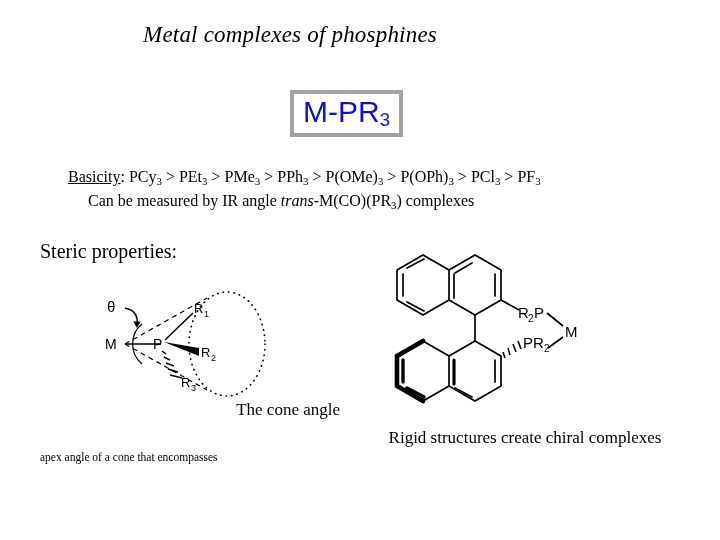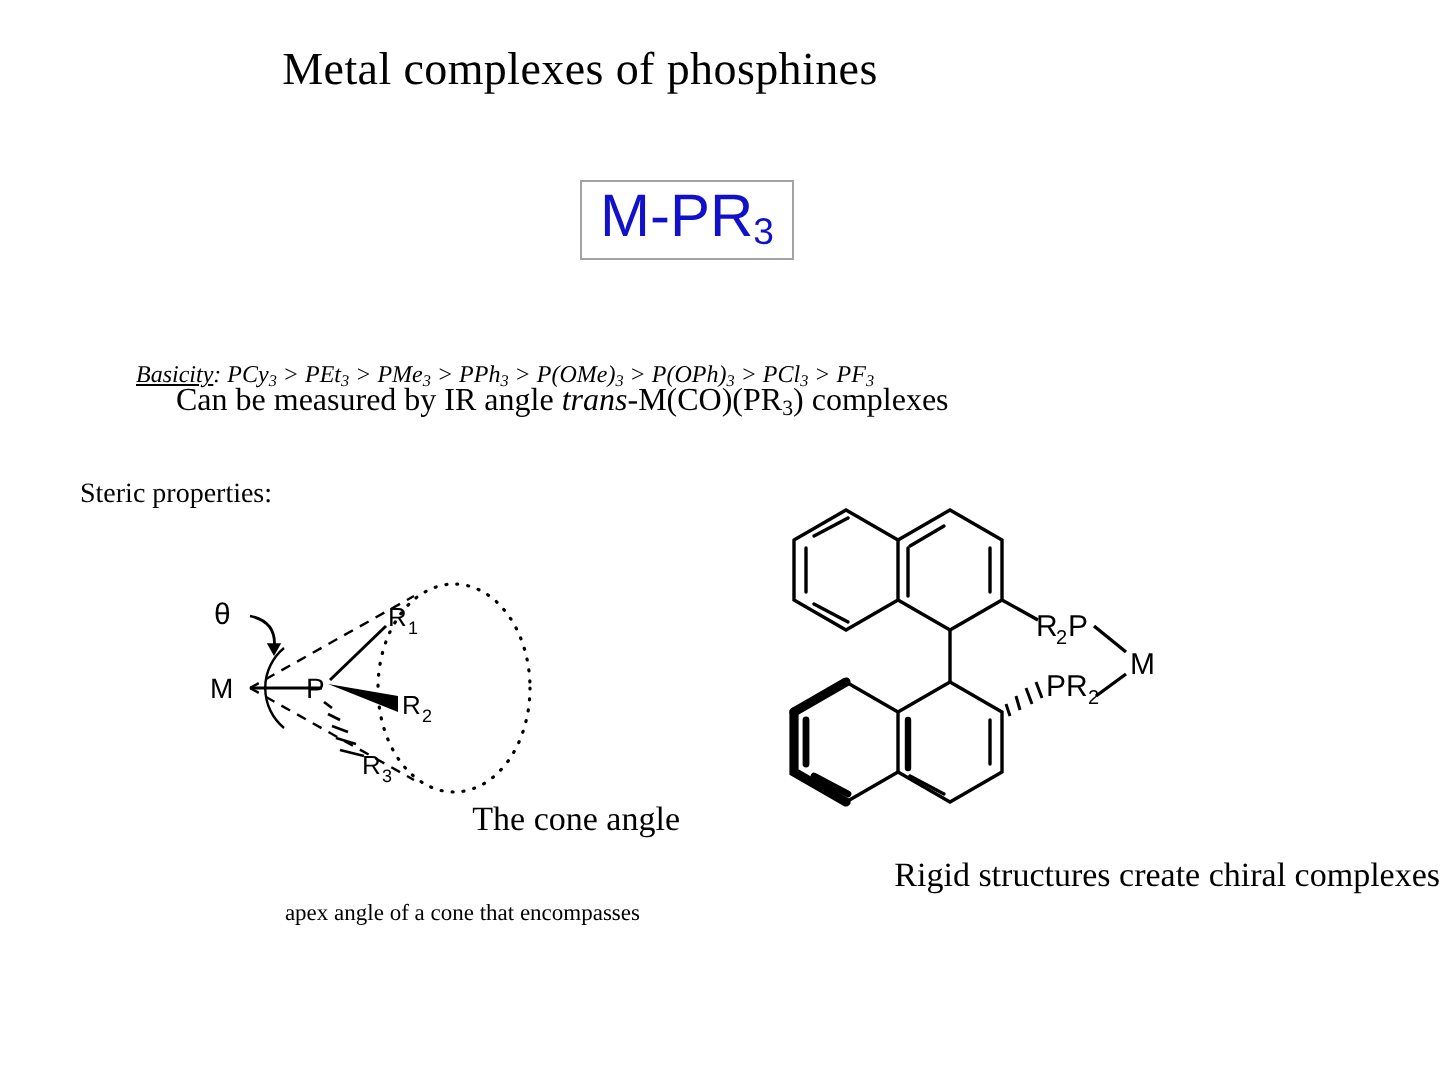--- a/index.html
+++ b/index.html
@@ -16,71 +16,71 @@
     color: #000000;
   }
 
   
   #slide-title {
     position: absolute;
     top: 22px;
     left: 0;
     width: 580px;
     text-align: center;
+    font-style: italic;
     font-size: 23px;
     letter-spacing: 0.2px;
   }
 
   
   #formula-box {
     position: absolute;
     left: 290px;
     top: 90px;
     padding: 2px 9px 3px 9px;
-    border: 1px solid #a3a3a3;
+    border: 4px solid #a3a3a3;
     color: #1111cc;
     font-family: "Liberation Sans", "DejaVu Sans", sans-serif;
     font-size: 30px;
     line-height: 1.05;
     white-space: nowrap;
   }
   #formula-box sub {
     font-size: 0.62em;
     vertical-align: -0.22em;
   }
 
   
   #basicity-line {
     position: absolute;
     left: 68px;
-    top: 180px;
-    font-size: 12px;
-    white-space: nowrap;
-    font-style: italic;
+    top: 168px;
+    font-size: 16px;
+    white-space: nowrap;
   }
   #basicity-label { text-decoration: underline; }
   #basicity-line sub, #ir-line sub {
     font-size: 0.68em;
     vertical-align: -0.25em;
   }
   #ir-line {
     position: absolute;
     left: 88px;
     top: 192px;
     font-size: 16px;
     white-space: nowrap;
   }
   #ir-line .ital { font-style: italic; }
 
   
   #steric-heading {
     position: absolute;
     left: 40px;
     top: 240px;
-    font-size: 14px;
+    font-size: 20px;
     white-space: nowrap;
   }
 
   
   #cone-figure {
     position: absolute;
     left: 95px;
     top: 288px;
     width: 210px;
     height: 115px;
@@ -91,39 +91,39 @@
     top: 400px;
     width: 280px;
     text-align: right;
     font-size: 17px;
   }
   #cone-note {
     position: absolute;
     left: 40px;
     top: 449px;
     width: 280px;
-    text-align: right;
+    text-align: left;
     font-size: 11.5px;
     line-height: 1.45;
   }
 
   
   #binap-figure {
     position: absolute;
     left: 385px;
     top: 238px;
     width: 205px;
     height: 170px;
   }
   #binap-caption {
     position: absolute;
     left: 330px;
     top: 428px;
     width: 390px;
-    text-align: right;
+    text-align: center;
     font-size: 17px;
   }
 
   svg text {
     font-family: "Liberation Sans", "DejaVu Sans", sans-serif;
     fill: #000000;
   }
 </style>
 </head>
 <body>

